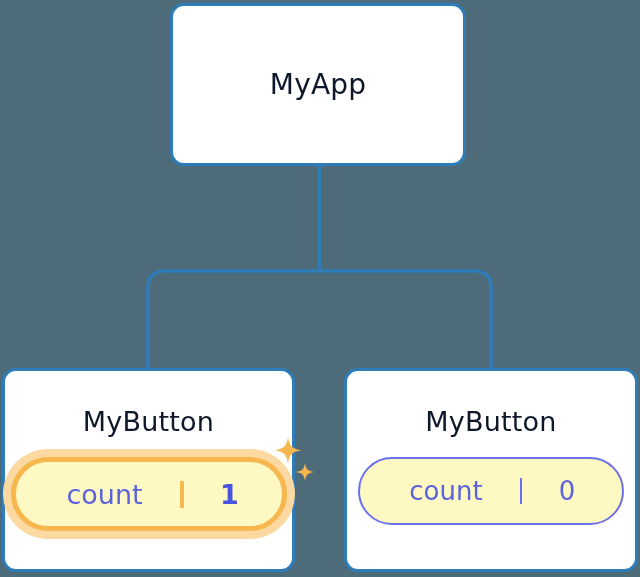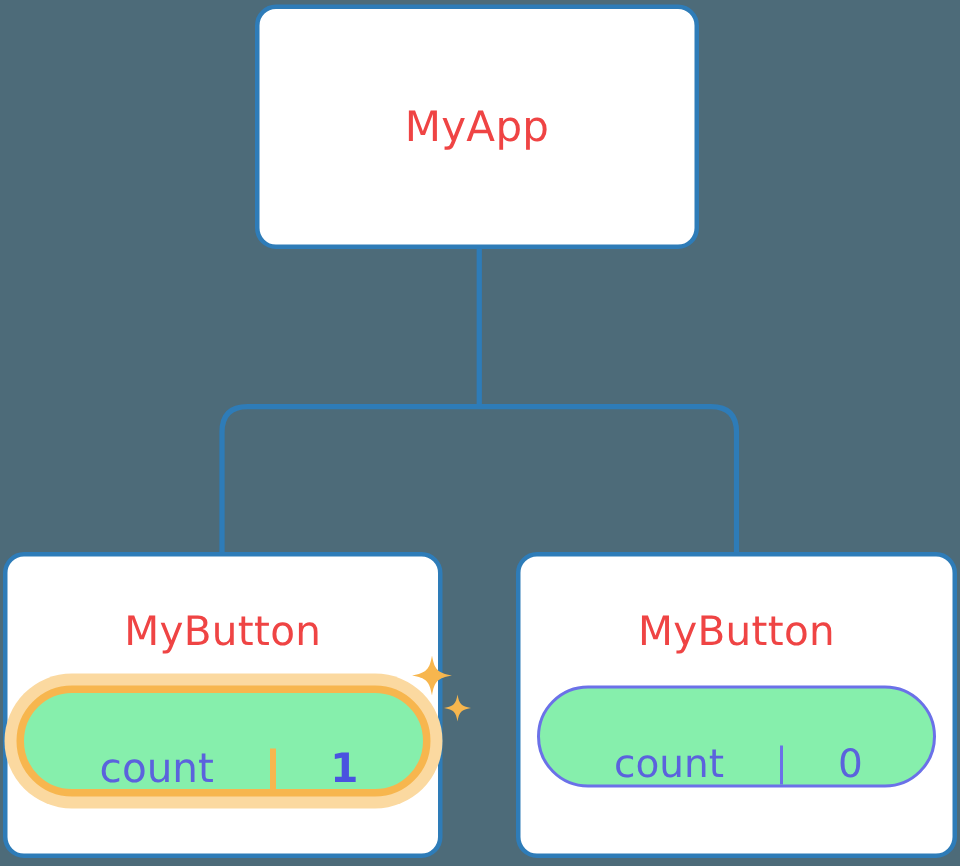--- a/index.html
+++ b/index.html
@@ -39,21 +39,21 @@
     background: #ffffff;
     border: 3px solid #2e7cb8;
     border-radius: 14px;
     box-sizing: border-box;
     display: flex;
     flex-direction: column;
     align-items: center;
   }
 
   .card-title {
-    color: #ef4444;
+    color: #0f172a;
     font-size: 27px;
     font-weight: 400;
     letter-spacing: 0.2px;
     line-height: 1;
     white-space: nowrap;
   }
 
   
   #node-root {
     left: 170px;
@@ -80,22 +80,22 @@
   .pill-wrap {
     position: relative;
     margin-top: 22px;
     display: inline-block;
   }
 
   .pill {
     position: relative;
     z-index: 2;
     display: flex;
-    align-items: flex-end;
-    background: #86efac;
+    align-items: center;
+    background: #fef9c3;
     box-sizing: border-box;
     border-radius: 999px;
   }
 
   
   .pill.plain {
     border: 2px solid #6b71e8;
     height: 68px;
   }
   .pill.plain .pill-key,

